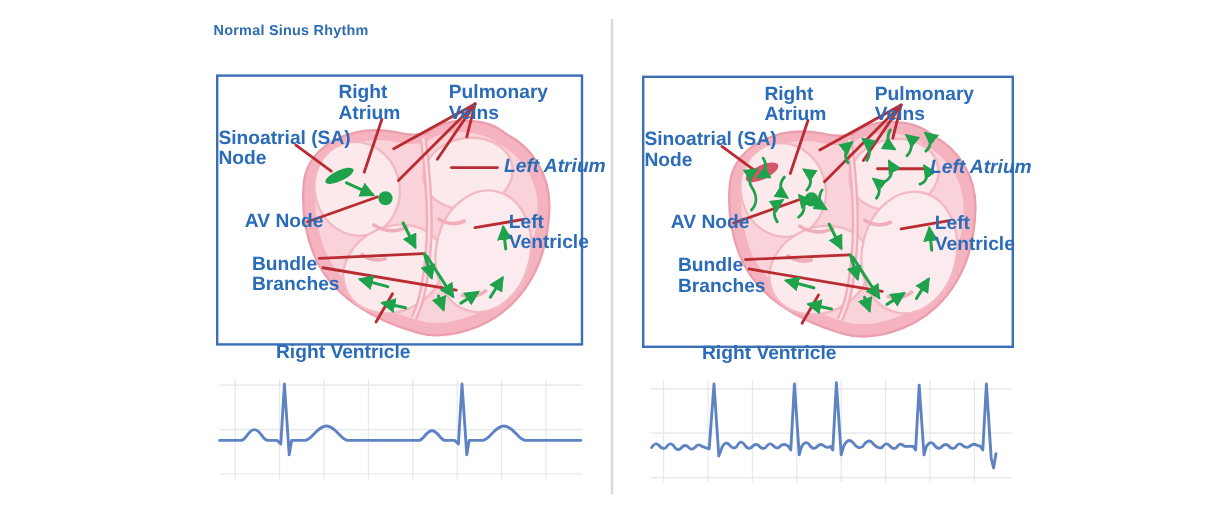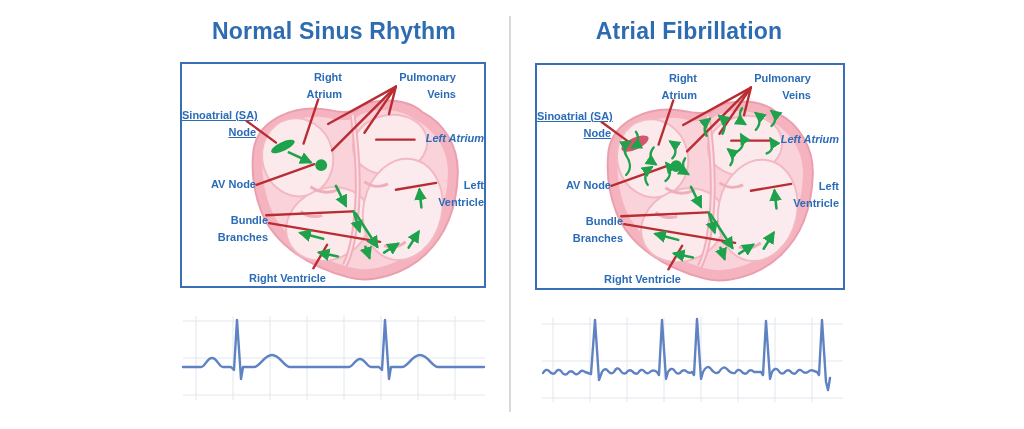--- a/index.html
+++ b/index.html
@@ -2,36 +2,36 @@
 <html><head>
 <meta charset="utf-8">
 <style>
   html,body{margin:0;padding:0;background:#ffffff;}
   .canvas{position:relative;width:1024px;height:429px;background:#ffffff;overflow:hidden;
           font-family:"Liberation Sans", sans-serif;}
   .divider{position:absolute;left:509px;top:16px;width:2px;height:396px;background:#cccccc;opacity:.75;}
   .panel{position:absolute;top:16px;width:312px;height:404px;}
   .panel.left{left:178px;}
   .panel.right{left:533px;}
-  .panel-title{position:absolute;top:2px;left:0;width:100%;margin:0;text-align:center;
-               font-size:23px;font-weight:bold;color:#2e6cb2;letter-spacing:.2px;}
+  .panel-title{position:absolute;top:2px;left:0;width:100%;margin:0;
+               font-size:12px;font-weight:bold;color:#2e6cb2;letter-spacing:.2px;}
   .diagram-box{position:absolute;left:2px;top:46px;width:306px;height:226px;
                border:2px solid #3a6fb5;background:#ffffff;box-sizing:border-box;}
   .panel.right .diagram-box{top:47px;width:310px;height:227px;}
   .heart-svg{position:absolute;left:0;top:0;width:100%;height:100%;}
-  .lbl{position:absolute;color:#2b6cb8;font-weight:bold;font-size:11px;line-height:17px;
-       text-align:right;white-space:nowrap;}
+  .lbl{position:absolute;color:#2b6cb8;font-weight:bold;font-size:16px;line-height:17px;
+       text-align:left;white-space:nowrap;}
   .lbl-ra{left:100px;top:5px;width:60px;}
   .lbl-pv{left:192px;top:5px;width:82px;}
-  .lbl-sa{left:0px;top:43px;width:74px;text-decoration:underline;}
+  .lbl-sa{left:0px;top:43px;width:74px;}
   .lbl-av{left:22px;top:112px;width:52px;}
   .lbl-la{left:238px;top:66px;width:64px;font-style:italic;}
   .lbl-lv{left:242px;top:113px;width:60px;}
   .lbl-bb{left:28px;top:148px;width:58px;}
-  .lbl-rv{left:48px;top:206px;width:96px;}
+  .lbl-rv{left:48px;top:221px;width:96px;}
   .ecg-svg{position:absolute;left:3px;top:296px;width:306px;height:92px;}
   .panel.right .ecg-svg{left:7px;width:305px;height:95px;}
 </style>
 </head>
 <body>
 
 <div class="canvas">
   <div class="divider"></div>
 
   <section class="panel left">
@@ -103,21 +103,20 @@
     <svg class="ecg-svg" viewBox="0 0 306 92">
       <g stroke="#e2e8ee" stroke-width="1">
         <path d="M15,4V88 M52,4V88 M89,4V88 M126,4V88 M163,4V88 M200,4V88 M237,4V88 M274,4V88" fill="none"></path>
         <path d="M2,9H304 M2,46H304 M2,83H304" fill="none"></path>
       </g>
       <path d="M 2,55 L 20,55 C 24,55 26,46 31,46 C 36,46 38,55 42,55 L 50,55 L 53,58 L 56,8 L 60,67 L 62,55 L 73,55 C 79,55 83,43 91,43 C 99,43 103,55 109,55 L 168,55 C 172,55 174,47 179,47 C 184,47 186,55 190,55 L 198,55 L 201,58 L 204,8 L 208,67 L 210,55 L 221,55 C 227,55 231,43 239,43 C 247,43 251,55 257,55 L 303,55" fill="none" stroke="#5f82c2" stroke-width="2.4" stroke-linejoin="round" stroke-linecap="round"></path>
     </svg>
   </section>
 
   <section class="panel right">
-    <h2 class="panel-title">Atrial Fibrillation</h2>
 
     <div class="diagram-box">
       <svg class="heart-svg" viewBox="0 0 310 227">
         <defs>
           <marker id="ahR" markerWidth="6" markerHeight="6" refX="4" refY="2.5" orient="auto">
             <path d="M0,0 L5,2.5 L0,5 Z" fill="#1ea24c"></path>
           </marker>
         </defs>
 
         <g>

